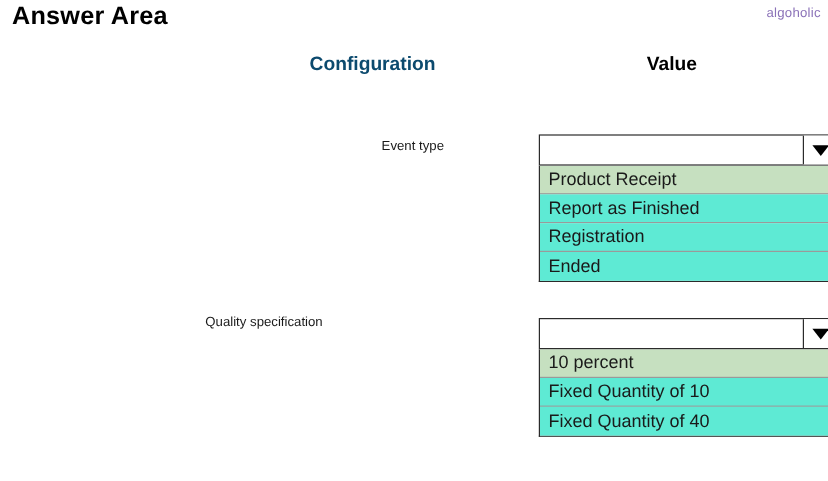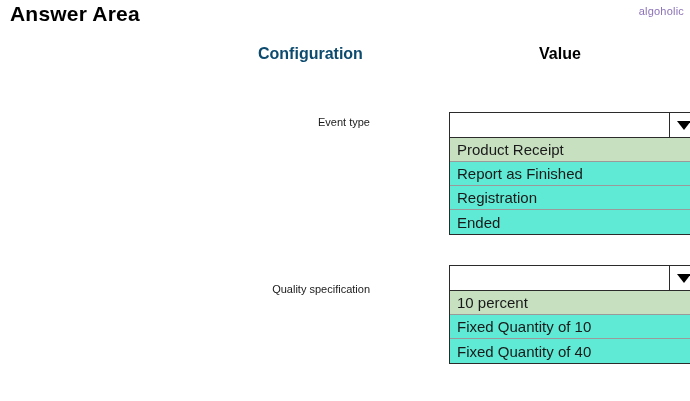--- a/index.html
+++ b/index.html
@@ -58,21 +58,21 @@
 
   .row-label {
     position: absolute;
     width: 300px;
     text-align: right;
     font-size: 11px;
     color: #1a1a1a;
     white-space: nowrap;
   }
   #label-event-type { left: 70px; top: 116px; }
-  #label-quality-specification { left: 70px; top: 283px; }
+  #label-quality-specification { left: 70px; top: 263px; text-align: center; }
 
   .combo-group {
     position: absolute;
     left: 449px;
     width: 249px;
   }
   #combo-group-event-type { top: 112px; }
   #combo-group-quality-specification { top: 265px; }
 
   .combo-box {

